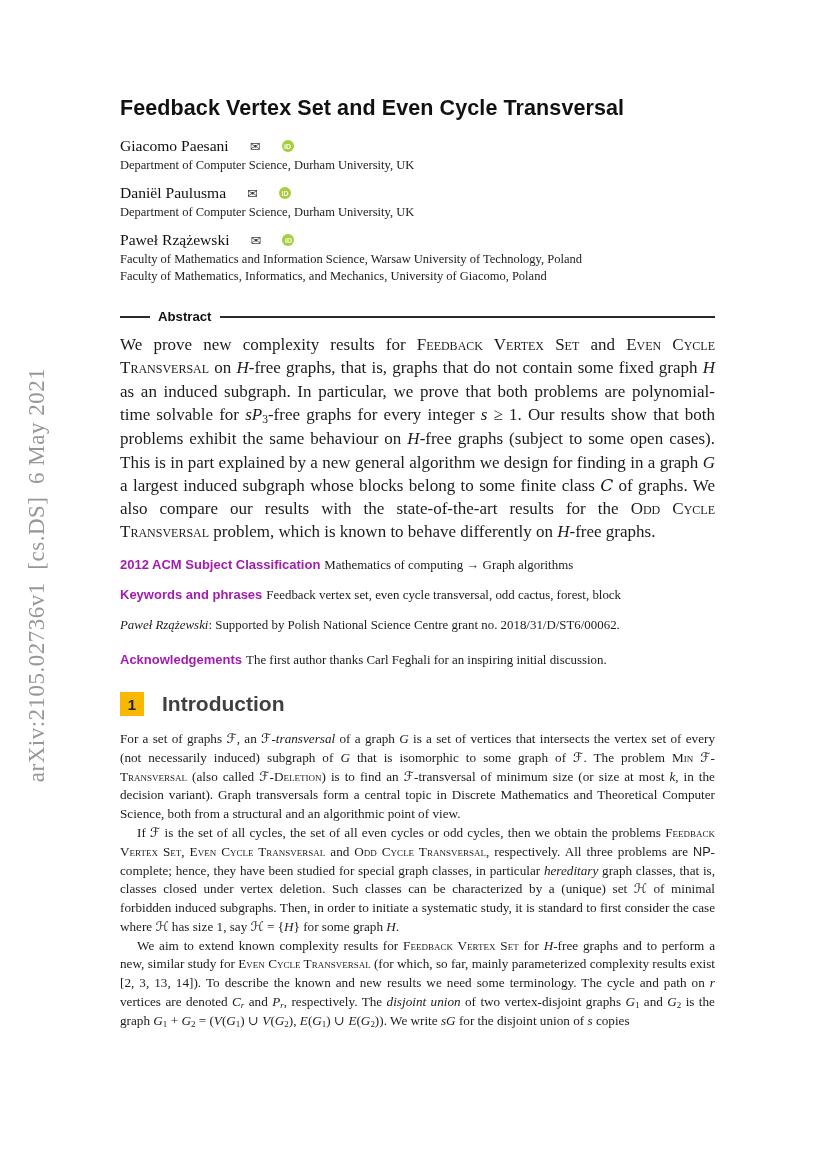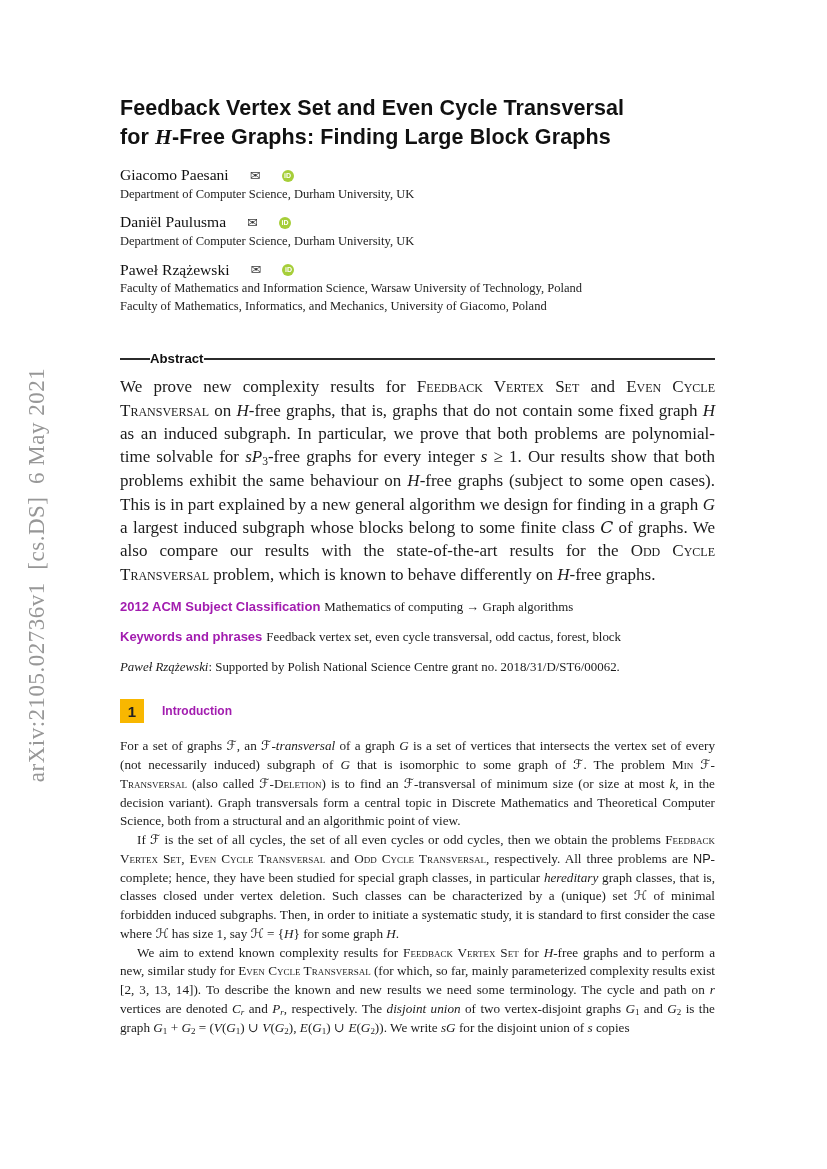--- a/index.html
+++ b/index.html
@@ -40,52 +40,51 @@
   .author-name-row{display:flex;align-items:center;gap:21px;line-height:1.3;}
   .aname{font-size:15.6px;color:#111;}
   .mail-icon{font-family:"DejaVu Sans",sans-serif;font-size:13px;color:#3a3a3a;line-height:1;cursor:pointer;}
   .orcid-icon{
     display:inline-flex;width:12px;height:12px;border-radius:50%;
     background:var(--orcid_green);color:#fff;align-items:center;justify-content:center;
     font-family:"Liberation Sans","DejaVu Sans",sans-serif;font-size:7px;font-weight:700;
     line-height:1;cursor:pointer;
   }
   .affil{font-size:12.5px;line-height:1.42;color:#222;}
-  .abs-head{display:flex;align-items:center;gap:0;margin-top:36px;}
+  .abs-head{display:flex;align-items:center;gap:8px;margin-top:23px;}
   .rule{height:2px;background:#2b2b2b;}
   .rule-l{width:30px;}
   .rule-r{flex:1;}
   .abs-label{font-family:"Liberation Sans","DejaVu Sans",sans-serif;font-weight:700;font-size:13.2px;color:#111;}
   .abs-text{margin-top:9px;font-size:17px;line-height:1.37;text-align:justify;}
   .meta{margin-top:12px;font-size:12.9px;line-height:1.4;text-align:justify;}
   .meta-ack{margin-top:17px;}
   .mlabel{font-family:"Liberation Sans","DejaVu Sans",sans-serif;font-weight:700;font-size:13px;color:#a21caf;margin-right:4px;}
   .sec-head{display:flex;align-items:center;margin-top:23px;}
   .sec-num{
     width:24px;height:24px;background:var(--accent_yellow);color:#222;
     font-family:"Liberation Sans","DejaVu Sans",sans-serif;font-weight:700;font-size:15px;
     display:flex;align-items:center;justify-content:center;
   }
-  .sec-title{font-family:"Liberation Sans","DejaVu Sans",sans-serif;font-weight:700;font-size:12px;color:#a21caf;margin-left:18px;}
+  .sec-title{font-family:"Liberation Sans","DejaVu Sans",sans-serif;font-weight:700;font-size:21px;color:#404040;margin-left:18px;}
   .body-par{font-size:13.2px;line-height:1.42;text-align:justify;}
   .body-par.first{margin-top:14px;}
   .indent{text-indent:17px;}
 </style>
 </head>
 <body>
 
 <div class="page">
 
   <div class="arxiv-strip">arXiv:2105.02736v1 &nbsp;[cs.DS]&nbsp; 6 May 2021</div>
 
   <div class="content">
 
     <h1 class="title">
       <span class="tline">Feedback Vertex Set and Even Cycle Transversal</span>
-      <span class="tline"><span>for </span><span class="mi">H</span><span>-Free Graphs: Finding Large Block Graphs</span></span>
     </h1>
 
     <div class="authors">
 
       <div class="author">
         <div class="author-name-row">
           <span class="aname">Giacomo Paesani</span>
           <span class="mail-icon">✉</span>
           <span class="orcid-icon">iD</span>
         </div>
@@ -126,20 +125,23 @@
     </div>
 
     <div class="meta">
       <span class="mlabel">Keywords and phrases</span><span><span>Feedback vertex set, even cycle transversal, odd cactus, forest, block</span></span>
     </div>
 
     <div class="meta">
       <div><span class="i">Paweł Rzążewski</span><span>: Supported by Polish National Science Centre grant no. 2018/31/D/ST6/00062.</span></div>
     </div>
 
+    <div class="meta meta-ack">
+      <span class="mlabel">Acknowledgements</span><span><span>The first author thanks Carl Feghali for an inspiring initial discussion.</span></span>
+    </div>
 
     <div class="sec-head">
       <span class="sec-num">1</span>
       <span class="sec-title">Introduction</span>
     </div>
 
     <p class="body-par first"><span>For a set of graphs </span><span class="cal">ℱ</span><span>, an </span><span class="cal">ℱ</span><span class="i">-transversal</span><span> of a graph </span><span class="mi">G</span><span> is a set of vertices that intersects the vertex set of every (not necessarily induced) subgraph of </span><span class="mi">G</span><span> that is isomorphic to some graph of </span><span class="cal">ℱ</span><span>. The problem </span><span class="sc">Min </span><span class="cal">ℱ</span><span class="sc">-Transversal</span><span> (also called </span><span class="cal">ℱ</span><span class="sc">-Deletion</span><span>) is to find an </span><span class="cal">ℱ</span><span>-transversal of minimum size (or size at most </span><span class="mi">k</span><span>, in the decision variant). Graph transversals form a central topic in Discrete Mathematics and Theoretical Computer Science, both from a structural and an algorithmic point of view.</span></p>
     <p class="body-par indent"><span>If </span><span class="cal">ℱ</span><span> is the set of all cycles, the set of all even cycles or odd cycles, then we obtain the problems </span><span class="sc">Feedback Vertex Set</span><span>, </span><span class="sc">Even Cycle Transversal</span><span> and </span><span class="sc">Odd Cycle Transversal</span><span>, respectively. All three problems are </span><span class="sans">NP</span><span>-complete; hence, they have been studied for special graph classes, in particular </span><span class="i">hereditary</span><span> graph classes, that is, classes closed under vertex deletion. Such classes can be characterized by a (unique) set </span><span class="cal">ℋ</span><span> of minimal forbidden induced subgraphs. Then, in order to initiate a systematic study, it is standard to first consider the case where </span><span class="cal">ℋ</span><span> has size 1, say </span><span class="cal">ℋ</span><span> = {</span><span class="mi">H</span><span>} for some graph </span><span class="mi">H</span><span>.</span></p>
     <p class="body-par indent"><span>We aim to extend known complexity results for </span><span class="sc">Feedback Vertex Set</span><span> for </span><span class="mi">H</span><span>-free graphs and to perform a new, similar study for </span><span class="sc">Even Cycle Transversal</span><span> (for which, so far, mainly parameterized complexity results exist [2, 3, 13, 14]). To describe the known and new results we need some terminology. The cycle and path on </span><span class="mi">r</span><span> vertices are denoted </span><span class="mi">C</span><span class="subi">r</span><span> and </span><span class="mi">P</span><span class="subi">r</span><span>, respectively. The </span><span class="i">disjoint union</span><span> of two vertex-disjoint graphs </span><span class="mi">G</span><span class="sub">1</span><span> and </span><span class="mi">G</span><span class="sub">2</span><span> is the graph </span><span class="mi">G</span><span class="sub">1</span><span> + </span><span class="mi">G</span><span class="sub">2</span><span> = (</span><span class="mi">V</span><span>(</span><span class="mi">G</span><span class="sub">1</span><span>) ∪ </span><span class="mi">V</span><span>(</span><span class="mi">G</span><span class="sub">2</span><span>), </span><span class="mi">E</span><span>(</span><span class="mi">G</span><span class="sub">1</span><span>) ∪ </span><span class="mi">E</span><span>(</span><span class="mi">G</span><span class="sub">2</span><span>)). We write </span><span class="mi">sG</span><span> for the disjoint union of </span><span class="mi">s</span><span> copies</span></p>
 

